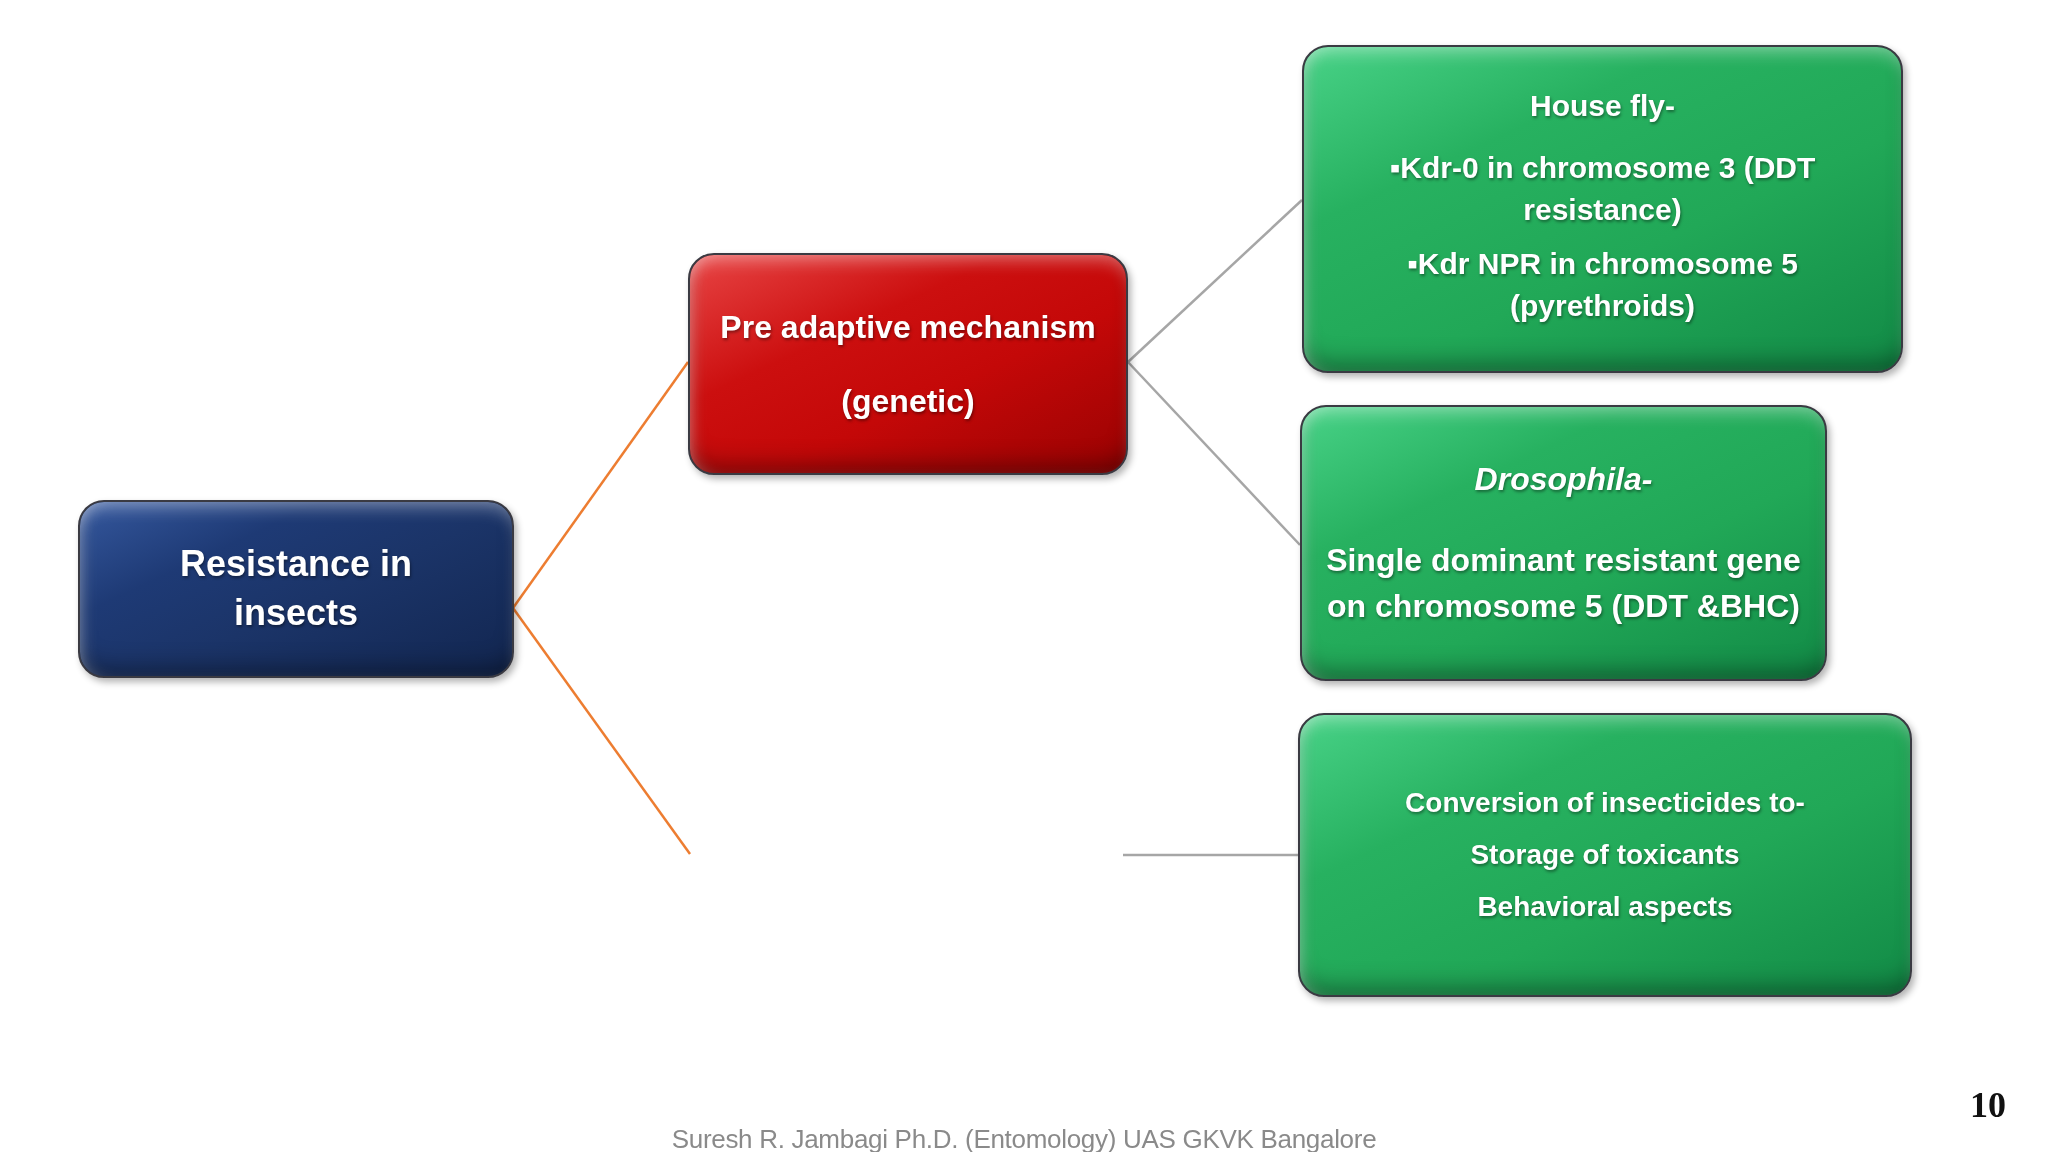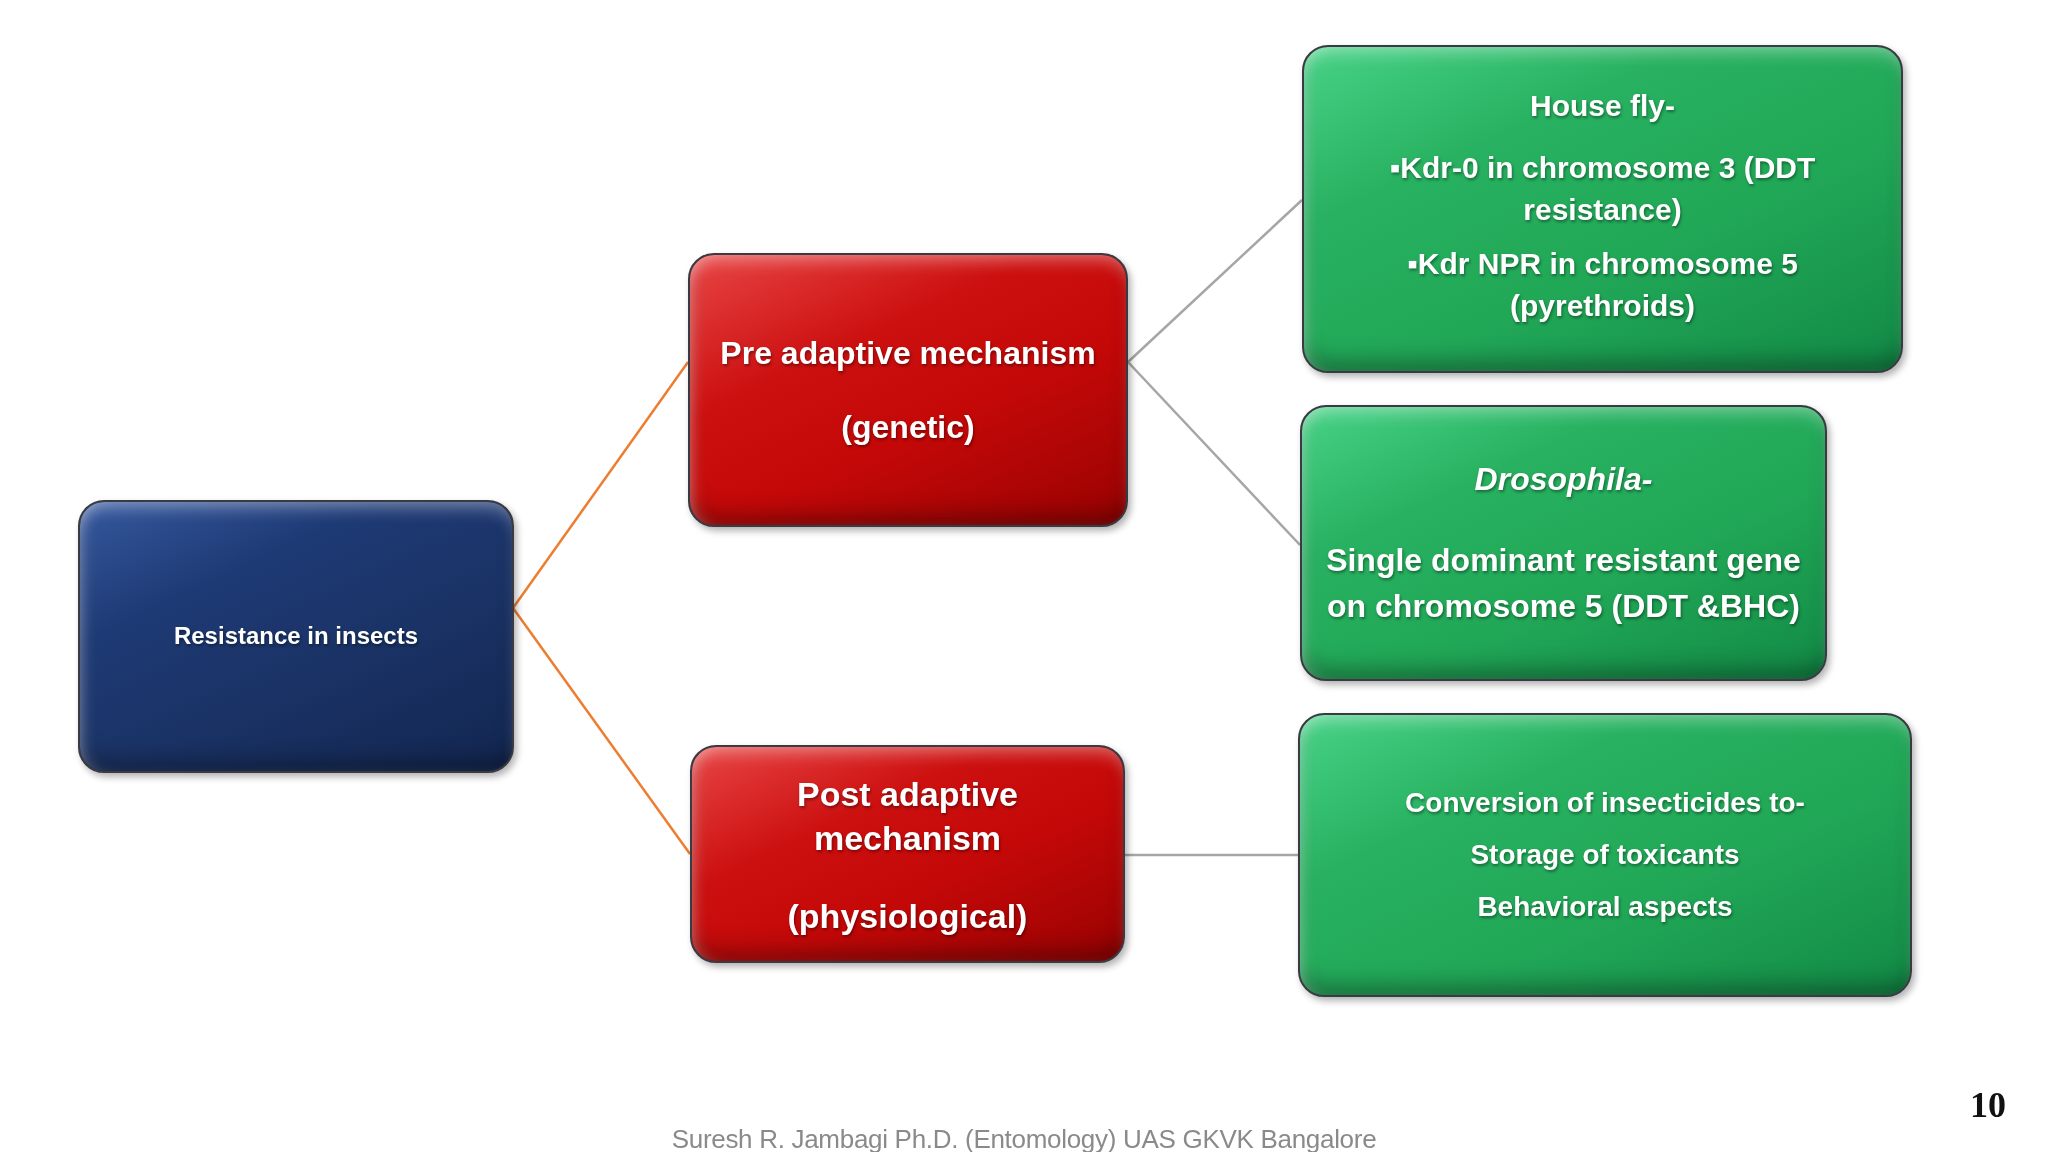--- a/index.html
+++ b/index.html
@@ -37,32 +37,32 @@
     text-shadow: 1px 2px 3px rgba(0,0,0,0.4);
     box-shadow:
       inset 0 12px 16px -6px rgba(255,255,255,0.35),
       inset 10px 0 16px -8px rgba(255,255,255,0.30),
       inset 0 -18px 26px -12px rgba(0,0,0,0.45),
       3px 4px 7px rgba(0,0,0,0.30);
     padding: 12px 22px;
   }
   .node-root {
     left: 78px; top: 500px;
-    width: 436px; height: 273px;
+    width: 436px; height: 178px;
     background: linear-gradient(155deg, #35589e 0%, #1e3a75 30%, #1b3468 55%, #122650 100%);
-    font-size: 24px;
+    font-size: 36px;
     line-height: 1.35;
   }
   .node-root .node-label { max-width: 312px; }
   .node-branch {
     background: linear-gradient(155deg, #e84545 0%, #cc0f0f 35%, #c40808 60%, #990202 100%);
   }
   .node-branch-pre {
     left: 688px; top: 253px;
-    width: 440px; height: 274px;
+    width: 440px; height: 222px;
     font-size: 32px;
   }
   .node-branch-post {
     left: 690px; top: 745px;
     width: 435px; height: 218px;
     font-size: 34px;
   }
   .node-branch-post .branch-title { max-width: 300px; line-height: 1.3; }
   .branch-subtitle { margin-top: 37px; }
   .node-leaf {
@@ -126,24 +126,20 @@
 
   <div class="node node-root">
     <div class="node-label">Resistance in insects</div>
   </div>
 
   <div class="node node-branch node-branch-pre">
     <div class="branch-title">Pre adaptive mechanism</div>
     <div class="branch-subtitle">(genetic)</div>
   </div>
 
-  <div class="node node-branch node-branch-post">
-    <div class="branch-title">Post adaptive mechanism</div>
-    <div class="branch-subtitle">(physiological)</div>
-  </div>
 
   <div class="node node-leaf node-leaf-housefly">
     <div class="leaf-title">House fly-</div>
     <div class="leaf-bullet">▪Kdr-0 in chromosome 3 (DDT resistance)</div>
     <div class="leaf-bullet">▪Kdr NPR in chromosome 5 (pyrethroids)</div>
   </div>
 
   <div class="node node-leaf node-leaf-drosophila">
     <div class="leaf-title-italic">Drosophila-</div>
     <div class="leaf-body">Single dominant resistant gene on chromosome 5 (DDT &amp;BHC)</div>

